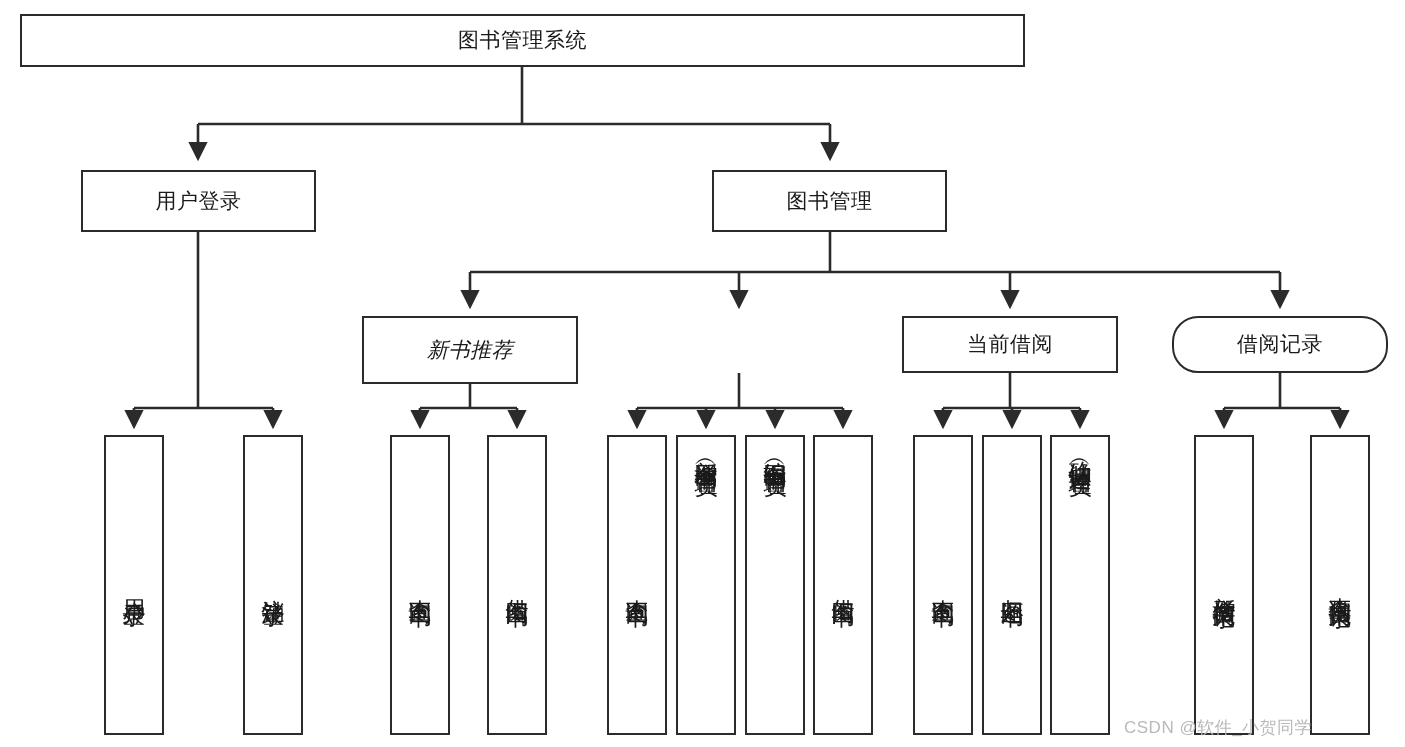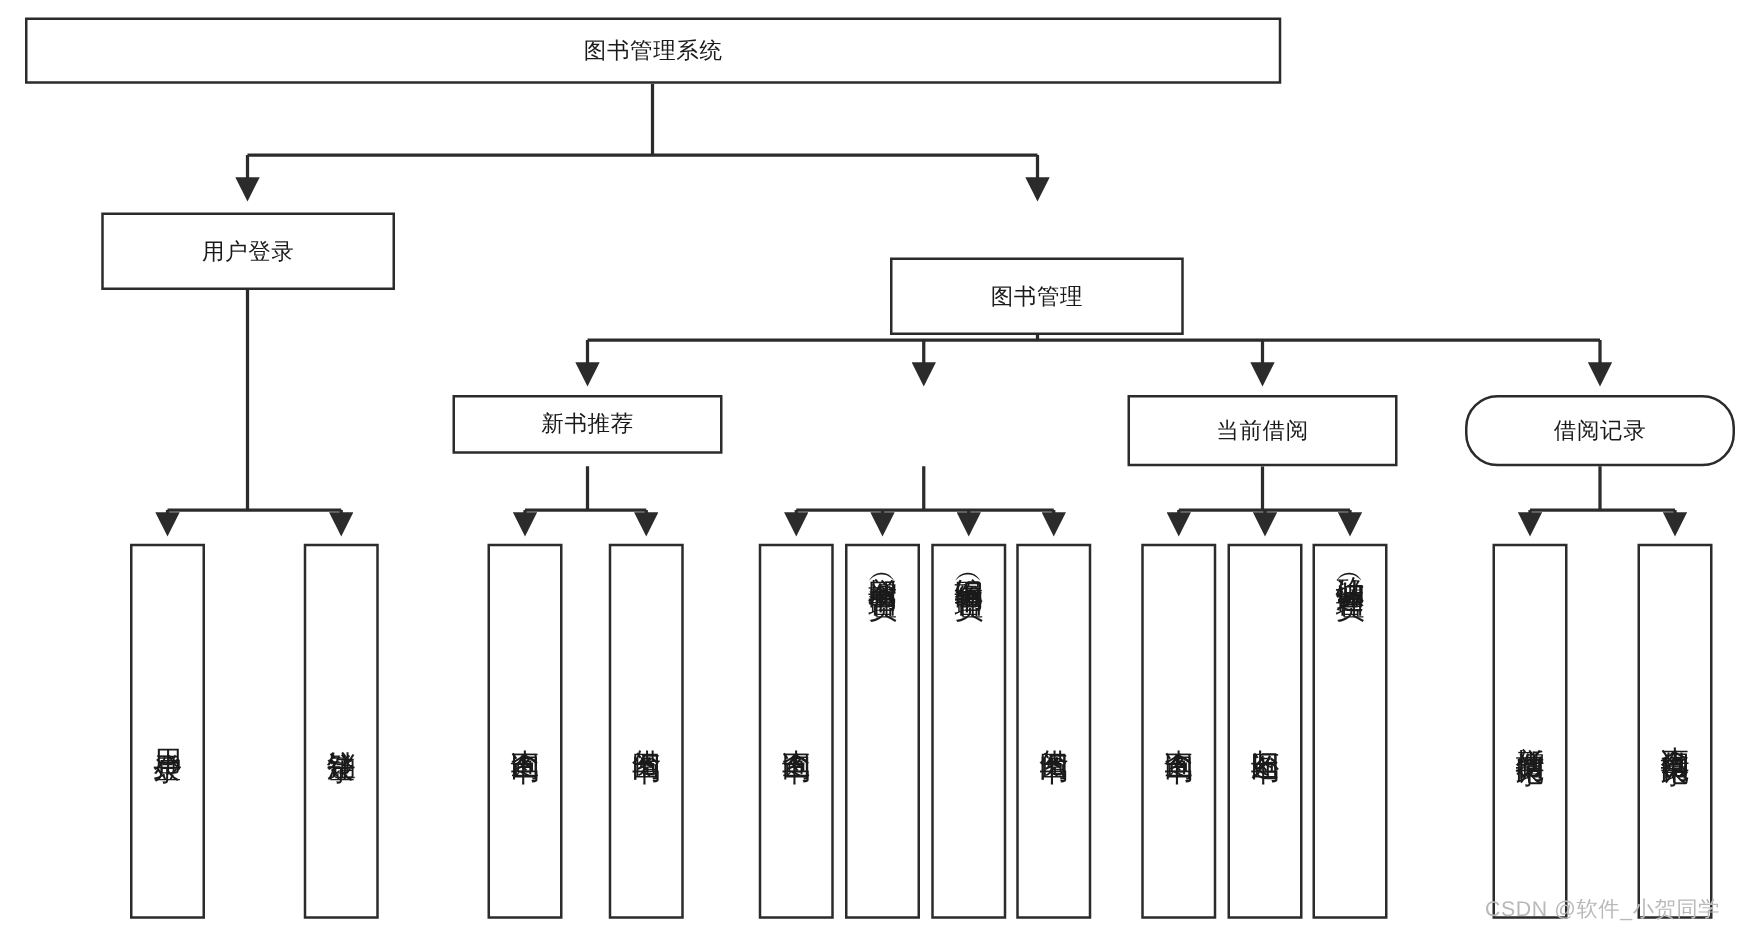--- a/index.html
+++ b/index.html
@@ -35,21 +35,21 @@
     justify-content: center;
     color: #1a1a1a;
   }
   .node .label {
     display: block;
     text-align: center;
     line-height: 1.16;
     white-space: nowrap;
   }
   .node.horiz .label {
-    font-size: 18px;
+    font-size: 21px;
     letter-spacing: 0.5px;
   }
   .node.vert {
     align-items: flex-start;
     padding-top: 6px;
   }
   .node.vert .label {
     writing-mode: vertical-rl;
     text-orientation: upright;
     font-size: 23px;
@@ -123,25 +123,25 @@
     </g>
   </svg>
 
   <div class="node horiz" style="left:20px; top:14px; width:1005px; height:53px;">
     <span class="label">图书管理系统</span>
   </div>
 
   <div class="node horiz" style="left:81px; top:170px; width:235px; height:62px;">
     <span class="label">用户登录</span>
   </div>
-  <div class="node horiz" style="left:712px; top:170px; width:235px; height:62px;margin-top:36px;">
+  <div class="node horiz" style="left:712px; top:170px; width:235px; height:62px;">
     <span class="label">图书管理</span>
   </div>
 
-  <div class="node horiz" style="left:362px; top:316px; width:216px; height:47px;">
+  <div class="node horiz" style="left:362px; top:316px; width:216px; height:68px;font-style:italic;">
     <span class="label">新书推荐</span>
   </div>
   <div class="node horiz" style="left:902px; top:316px; width:216px; height:57px;">
     <span class="label">当前借阅</span>
   </div>
   <div class="node horiz" style="left:1172px; top:316px; width:216px; height:57px;border-radius:26px;">
     <span class="label">借阅记录</span>
   </div>
 
   <div class="node vert centered" style="left:104px; top:435px; width:60px; height:300px;">
@@ -181,15 +181,15 @@
     <span class="label">确认归还（管理员）</span>
   </div>
 
   <div class="node vert centered" style="left:1194px; top:435px; width:60px; height:300px;">
     <span class="label">新增借阅记录</span>
   </div>
   <div class="node vert centered" style="left:1310px; top:435px; width:60px; height:300px;">
     <span class="label">查询借阅记录</span>
   </div>
 
-  <div class="watermark" style="left:1188px; top:716px;">CSDN @软件_小贺同学</div>
+  <div class="watermark" style="left:1124px; top:716px;">CSDN @软件_小贺同学</div>
 
 </div>
 
 </body></html>

